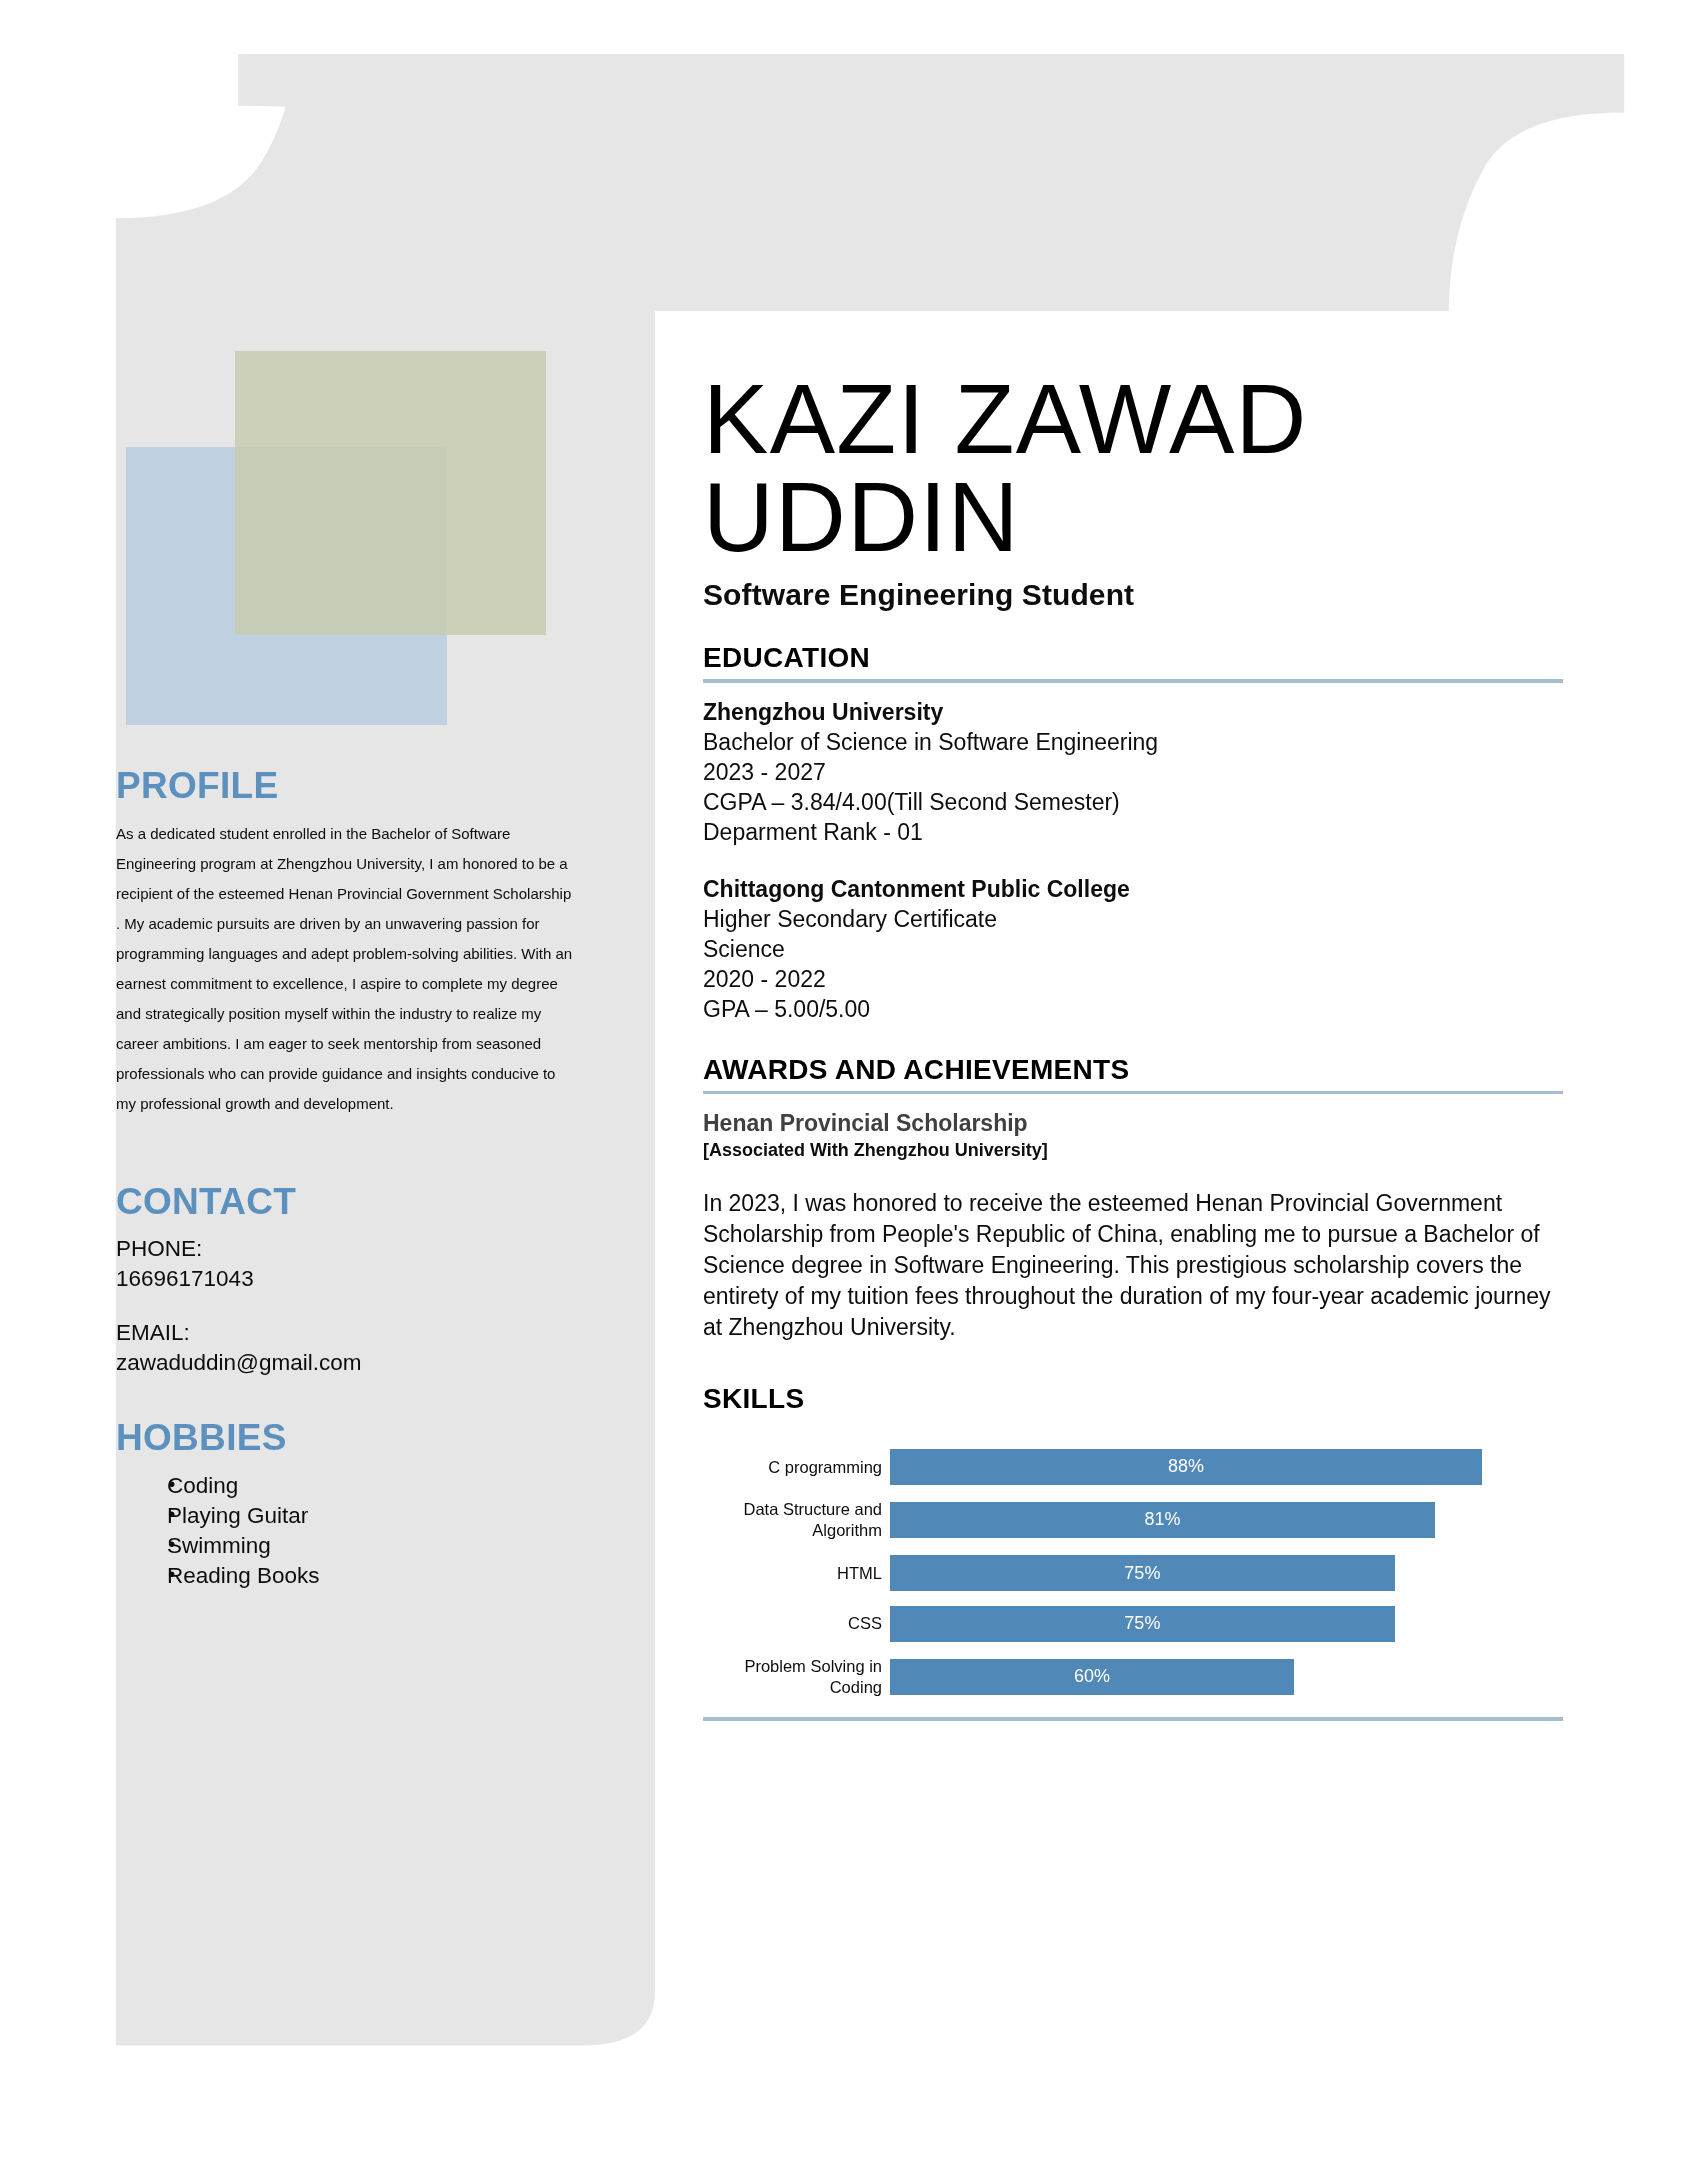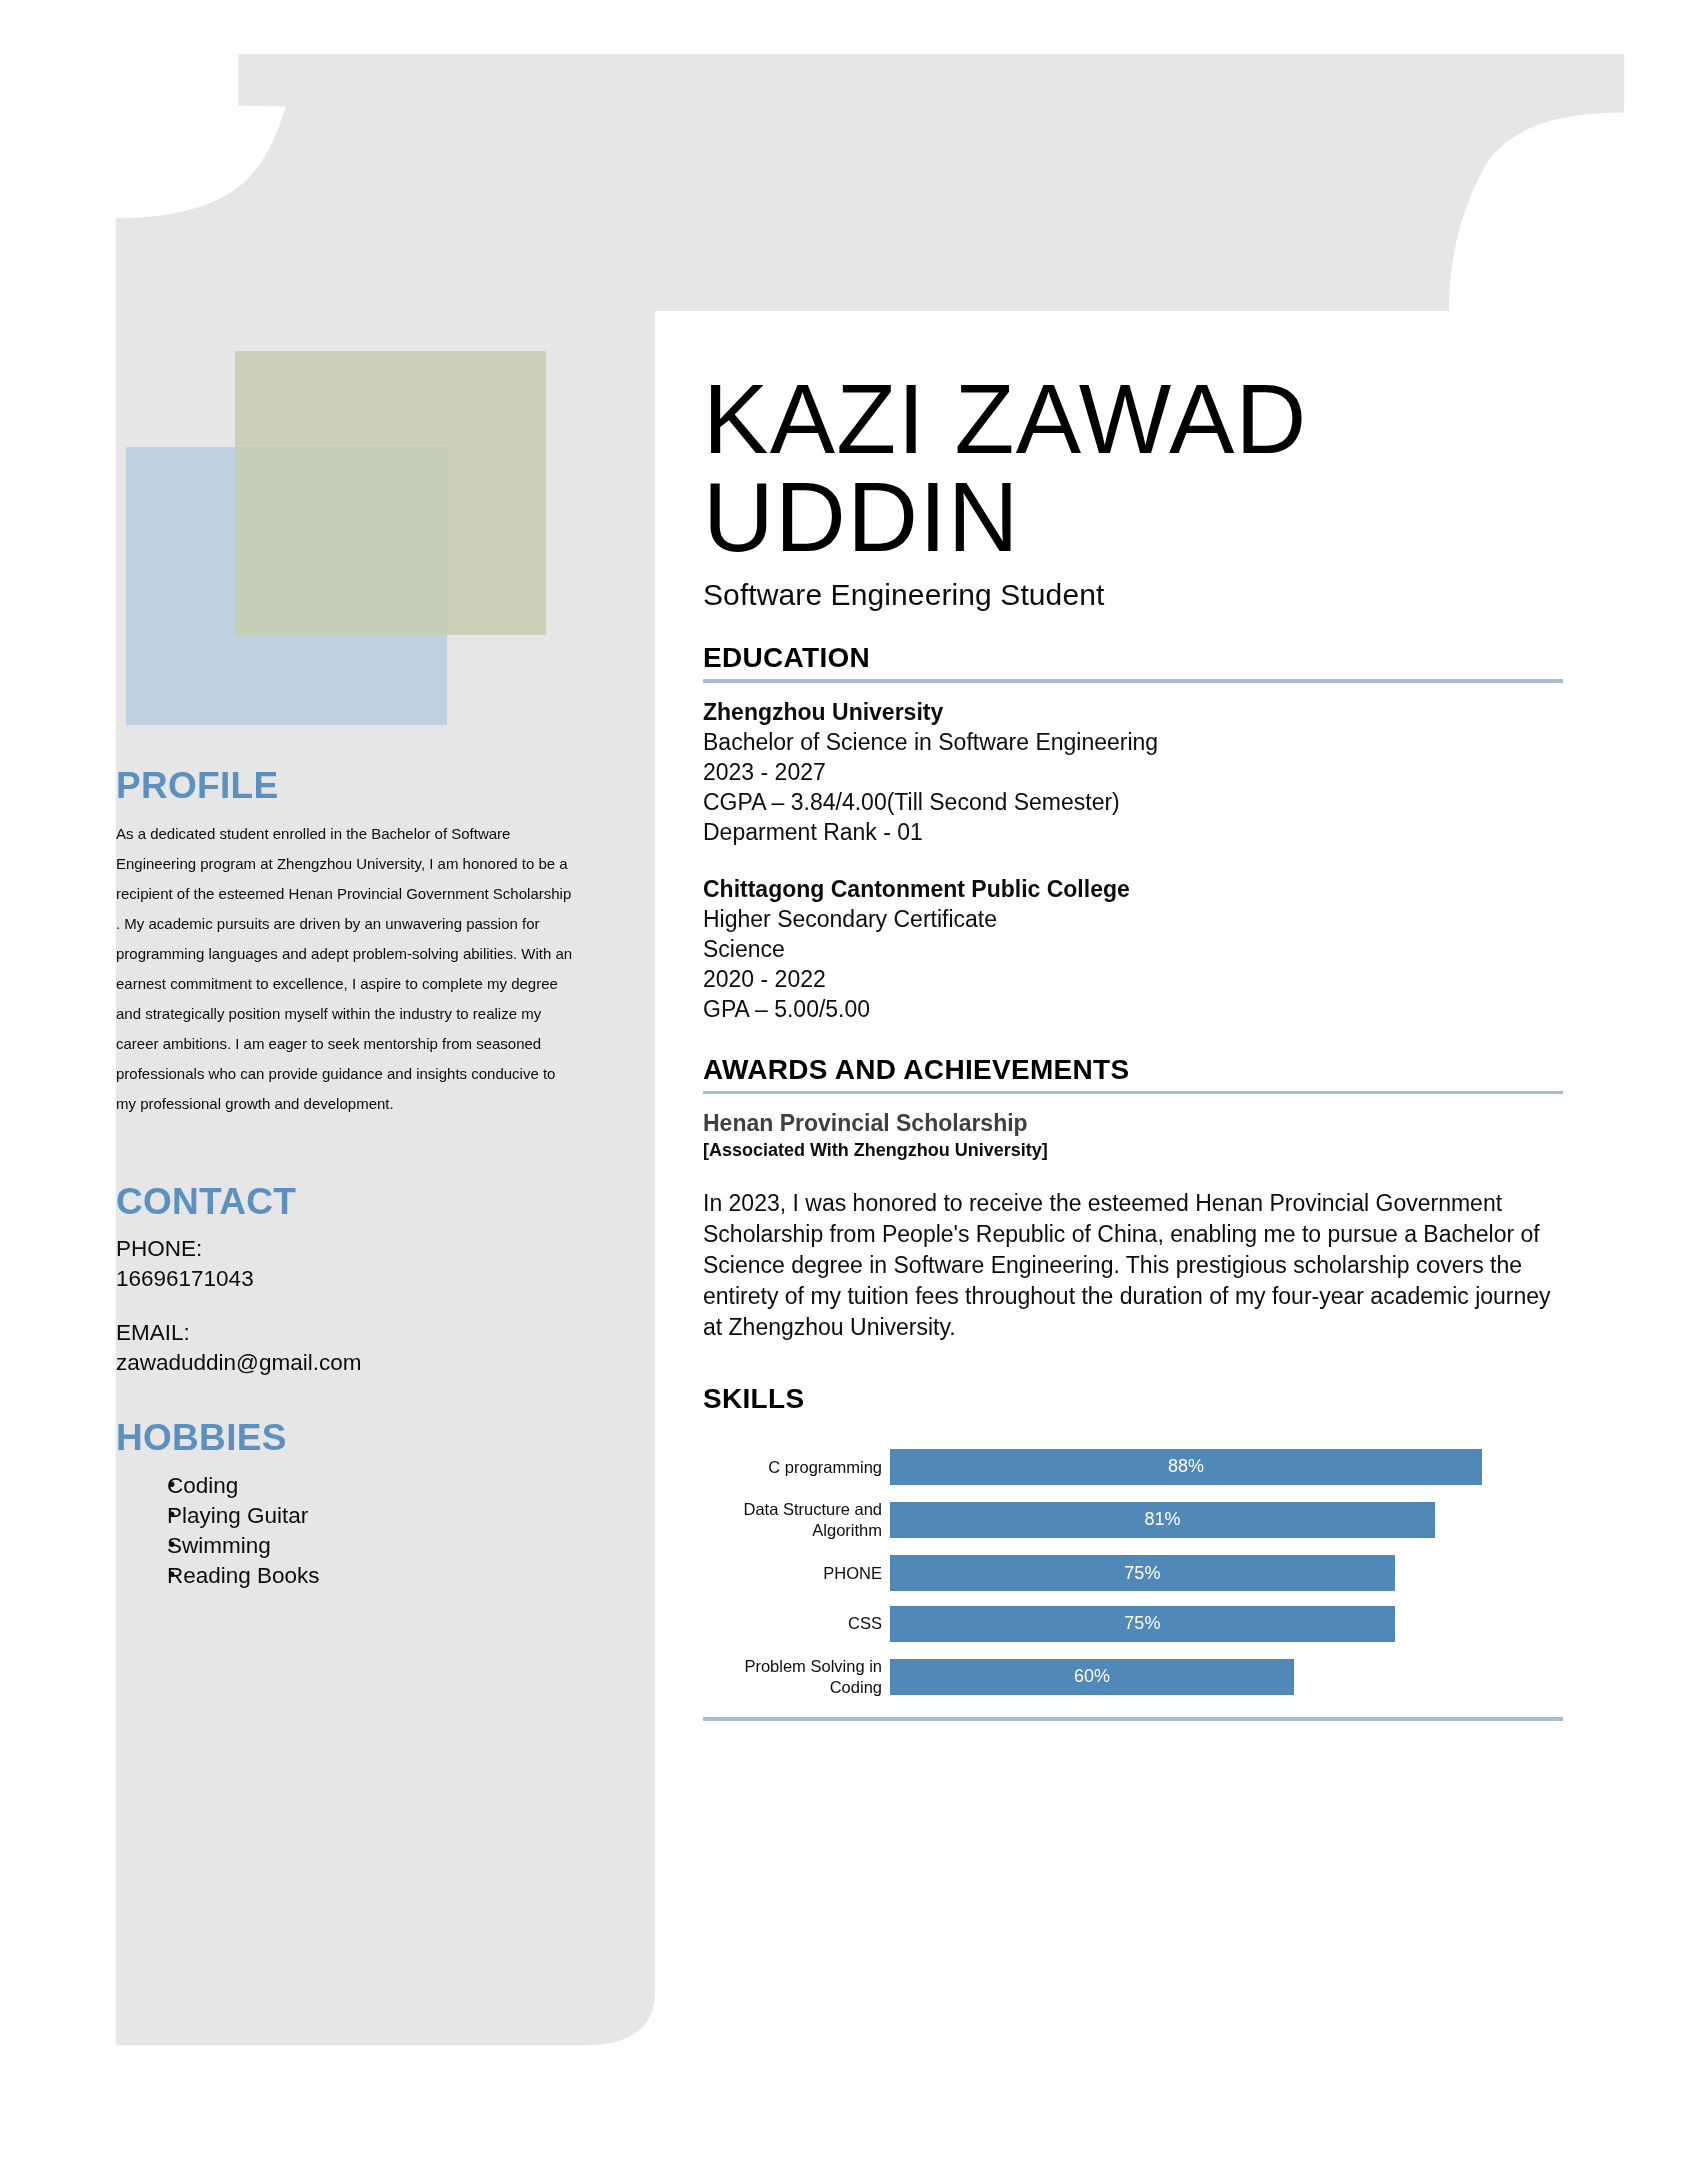--- a/index.html
+++ b/index.html
@@ -106,21 +106,21 @@
     font-size: 98px;
     font-weight: 300;
     line-height: 98px;
     letter-spacing: 1.3px;
     color: #000000;
     margin: 0;
     white-space: pre-line;
   }
   #role-subtitle {
     font-size: 30px;
-    font-weight: 400;
+    font-weight: 700;
     color: #0d0d0d;
     margin: 12px 0 0 0;
     letter-spacing: 0.1px;
   }
 
   .section { margin-top: 30px; }
   .section-heading {
     font-size: 28px;
     font-weight: 700;
     letter-spacing: 0.3px;
@@ -359,21 +359,21 @@
         </div>
         <div class="skill-row">
           <div class="skill-label">Data Structure and Algorithm</div>
           <div class="skill-track">
             <div class="skill-bar" style="width: 81%; background: rgb(80, 137, 184);">
               <span class="skill-value" style="color: rgb(255, 255, 255);">81%</span>
             </div>
           </div>
         </div>
         <div class="skill-row">
-          <div class="skill-label">PHONE</div>
+          <div class="skill-label">HTML</div>
           <div class="skill-track">
             <div class="skill-bar" style="width: 75%; background: rgb(80, 137, 184);">
               <span class="skill-value" style="color: rgb(255, 255, 255);">75%</span>
             </div>
           </div>
         </div>
         <div class="skill-row">
           <div class="skill-label">CSS</div>
           <div class="skill-track">
             <div class="skill-bar" style="width: 75%; background: rgb(80, 137, 184);">

